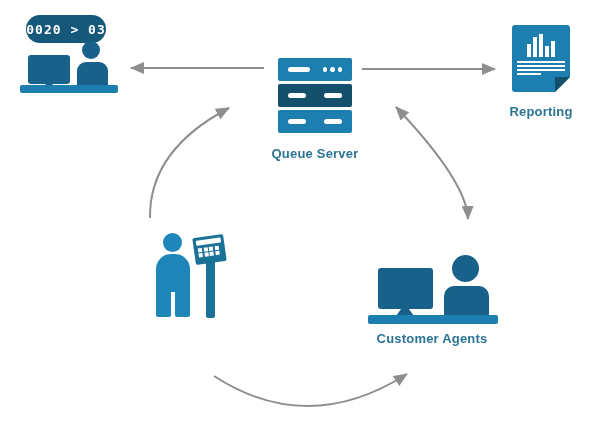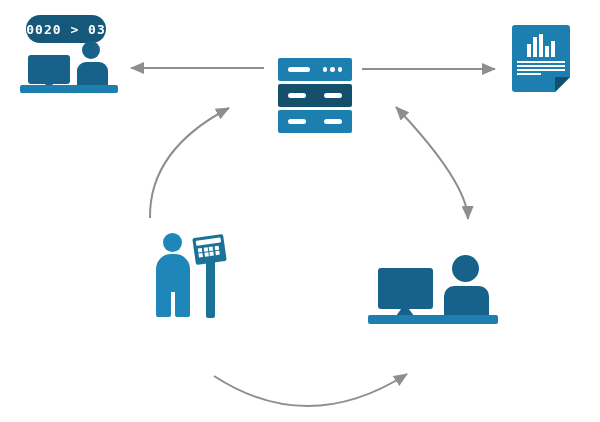--- a/index.html
+++ b/index.html
@@ -122,38 +122,40 @@
     </div>
     <div class="qs-row dark">
       <span class="pill w18"></span>
       <span class="pill w18"></span>
     </div>
     <div class="qs-row light">
       <span class="pill w18"></span>
       <span class="pill w18"></span>
     </div>
   </div>
+  <div class="label qs-label">Queue Server</div>
 
   <div class="abs rp-doc">
     <div class="rp-bars">
       <div class="rp-bar" style="height:13px"></div>
       <div class="rp-bar" style="height:20px"></div>
       <div class="rp-bar" style="height:23px"></div>
       <div class="rp-bar" style="height:11px"></div>
       <div class="rp-bar" style="height:16px"></div>
     </div>
     <div class="rp-lines">
       <div class="rp-line"></div>
       <div class="rp-line"></div>
       <div class="rp-line"></div>
       <div class="rp-line short"></div>
     </div>
     <div class="rp-cut"></div>
     <div class="rp-flap"></div>
   </div>
+  <div class="label rp-label">Reporting</div>
 
   <div class="abs ct-head"></div>
   <div class="abs ct-torso"></div>
   <div class="abs ct-leg ct-legL"></div>
   <div class="abs ct-leg ct-legR"></div>
   <div class="abs ct-khead">
     <div class="ct-screen"></div>
     <div class="ct-keys">
       <span class="ct-key"></span>
         <span class="ct-key"></span>
@@ -165,14 +167,15 @@
         <span class="ct-key"></span>
     </div>
   </div>
   <div class="abs ct-pole"></div>
 
   <div class="abs ca-monitor"></div>
   <div class="abs ca-neck"></div>
   <div class="abs ca-head"></div>
   <div class="abs ca-torso"></div>
   <div class="abs ca-desk"></div>
+  <div class="label ca-label">Customer Agents</div>
 
 </div>
 
 </body></html>

